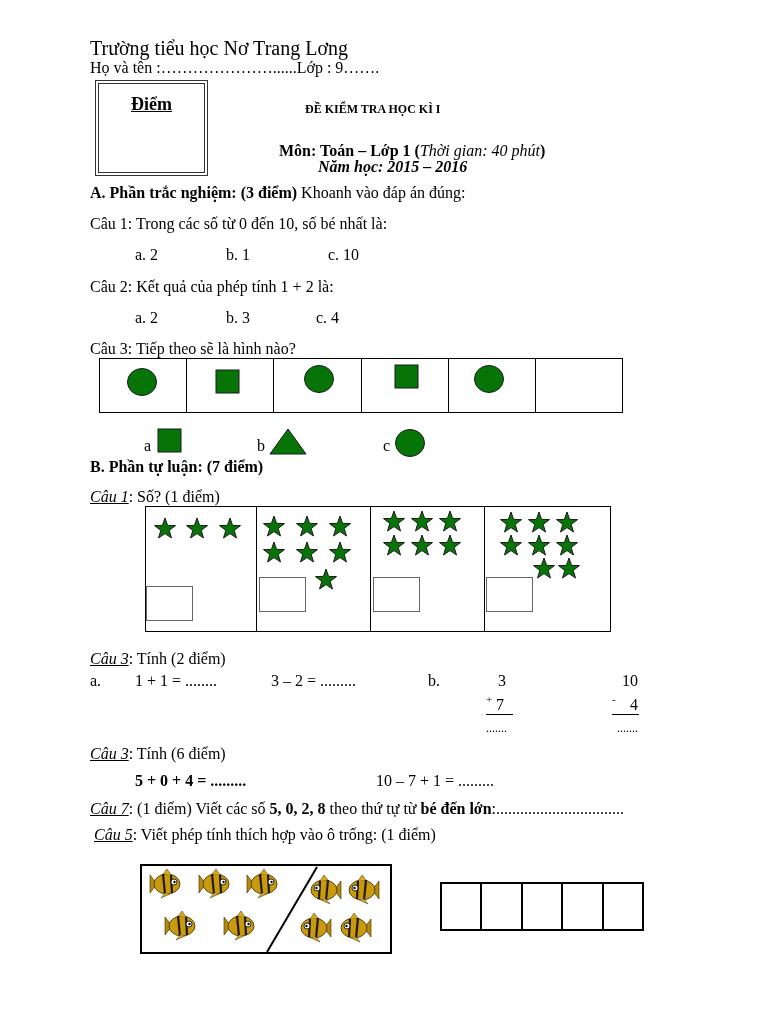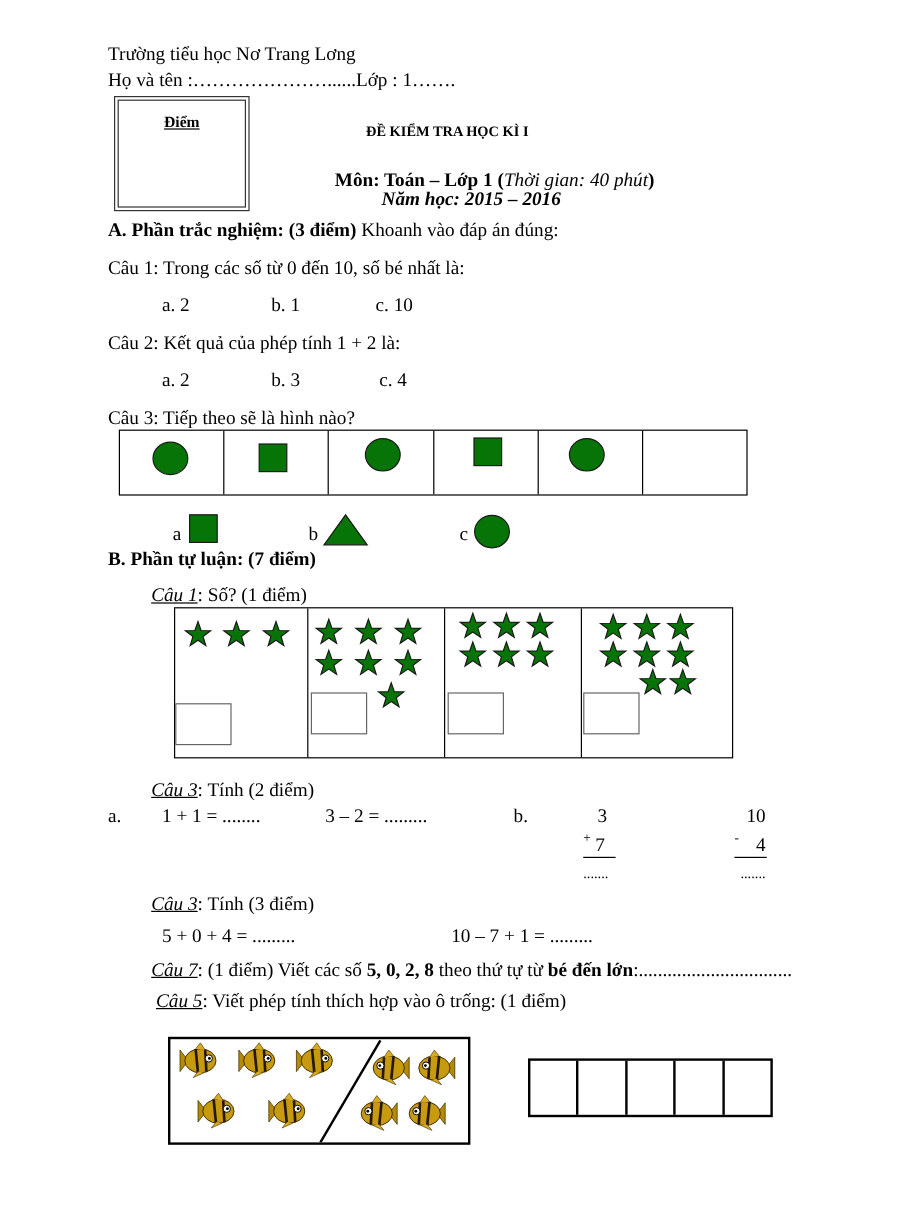--- a/index.html
+++ b/index.html
@@ -7,31 +7,31 @@
   body {
     position: relative;
     font-family: "Liberation Serif", "DejaVu Serif", serif;
     color: #000;
     font-size: 16px;
     overflow: hidden;
   }
   .abs { position: absolute; white-space: nowrap; line-height: 1; }
   .b { font-weight: bold; }
   .i { font-style: italic; }
-  .u { text-decoration: underline; margin-left: 36px; }
+  .u { text-decoration: underline; }
   .green { fill: #067406; stroke: #1a1a1a; stroke-width: 1; }
 
   
   .score-box {
     position: absolute; left: 95px; top: 80px; width: 113px; height: 96px;
     border: 4px double #333;
   }
   .score-label {
     position: absolute; top: 10px; left: 0; right: 0; text-align: center;
-    font-weight: bold; font-size: 13px; text-decoration: underline;
+    font-weight: bold; font-size: 18px; text-decoration: underline;
   }
 
   .title { font-weight: bold; font-size: 12px; }
 
   
   .pattern-row {
     position: absolute; left: 99px; top: 358px; width: 524px; height: 55px;
     border: 1px solid #000; display: flex;
   }
   .pattern-cell {
@@ -62,41 +62,41 @@
   .write-boxes {
     position: absolute; left: 440px; top: 882px; width: 204px; height: 49px;
     display: flex; border: 2px solid #000;
   }
   .write-box { flex: 1; border-right: 2px solid #000; }
   .write-box:last-child { border-right: none; }
 </style>
 </head>
 <body>
 
-<div class="abs" style="left:90px;top:38px;font-size:16px;">Trường tiểu học Nơ Trang Lơng</div>
-<div class="abs" style="left:90px;top:60px;font-size:16px;">Họ và tên :…………………......Lớp : 1…….</div>
+<div class="abs" style="left:90px;top:38px;font-size:20px;">Trường tiểu học Nơ Trang Lơng</div>
+<div class="abs" style="left:90px;top:60px;font-size:16px;">Họ và tên :…………………......Lớp : 9…….</div>
 
 <div class="score-box">
   <div class="score-label">Điểm</div>
 </div>
 
 <div class="abs title" style="left:305px;top:103px;">ĐỀ KIỂM TRA HỌC KÌ I</div>
 <div class="abs b i" style="left:318px;top:123px;margin-top:36px;">Năm học: 2015 – 2016</div>
 <div class="abs" style="left:279px;top:143px;">
   <span class="b">Môn: Toán – Lớp 1 (</span><span class="i">Thời gian: 40  phút</span><span class="b">)</span>
 </div>
 
 <div class="abs" style="left:90px;top:185px;">
   <span class="b">A. Phần trắc nghiệm: (3 điểm)</span><span>  Khoanh vào đáp án đúng:</span>
 </div>
 
 <div class="abs" style="left:90px;top:216px;">Câu 1: Trong các số từ 0 đến 10, số bé nhất là:</div>
 <div class="abs" style="left:135px;top:247px;">a. 2</div>
 <div class="abs" style="left:226px;top:247px;">b. 1</div>
-<div class="abs" style="left:313px;top:247px;">c. 10</div>
+<div class="abs" style="left:328px;top:247px;">c. 10</div>
 
 <div class="abs" style="left:90px;top:279px;">Câu 2: Kết quả của phép tính 1 + 2  là:</div>
 <div class="abs" style="left:135px;top:310px;">a. 2</div>
 <div class="abs" style="left:226px;top:310px;">b. 3</div>
 <div class="abs" style="left:316px;top:310px;">c. 4</div>
 
 <div class="abs" style="left:90px;top:341px;">Câu 3: Tiếp theo sẽ là hình nào?</div>
 
 <div class="pattern-row">
   <div class="pattern-cell">
@@ -207,23 +207,23 @@
 <div style="position:absolute;left:486px;top:714px;width:27px;border-top:1px solid #000;"></div>
 <div class="abs" style="left:486px;top:722px;font-size:12px;">.......</div>
 
 <div class="abs" style="left:622px;top:673px;">10</div>
 <div class="abs" style="left:612px;top:694px;font-size:11px;">-</div>
 <div class="abs" style="left:630px;top:697px;">4</div>
 <div style="position:absolute;left:612px;top:714px;width:27px;border-top:1px solid #000;"></div>
 <div class="abs" style="left:617px;top:722px;font-size:12px;">.......</div>
 
 <div class="abs" style="left:90px;top:746px;">
-  <span class="i u">Câu 3</span><span>: Tính  (3 điểm)</span>
-</div>
-<div class="abs" style="left:135px;top:773px;">5 + 0 + 4 = .........</div>
+  <span class="i u">Câu 3</span><span>: Tính  (6 điểm)</span>
+</div>
+<div class="abs" style="left:135px;top:773px;font-weight:bold;">5 + 0 + 4 = .........</div>
 <div class="abs" style="left:376px;top:773px;">10 – 7 + 1 = .........</div>
 
 <div class="abs" style="left:90px;top:801px;">
   <span class="i u">Câu 7</span><span>: (1 điểm)  Viết các số  </span><span class="b">5, 0, 2, 8</span><span> theo thứ tự từ </span><span class="b">bé đến lớn</span><span>:................................</span>
 </div>
 
 <div class="abs" style="left:94px;top:827px;">
   <span class="i u">Câu 5</span><span>: Viết phép tính thích hợp vào ô trống: (1 điểm)</span>
 </div>
 

